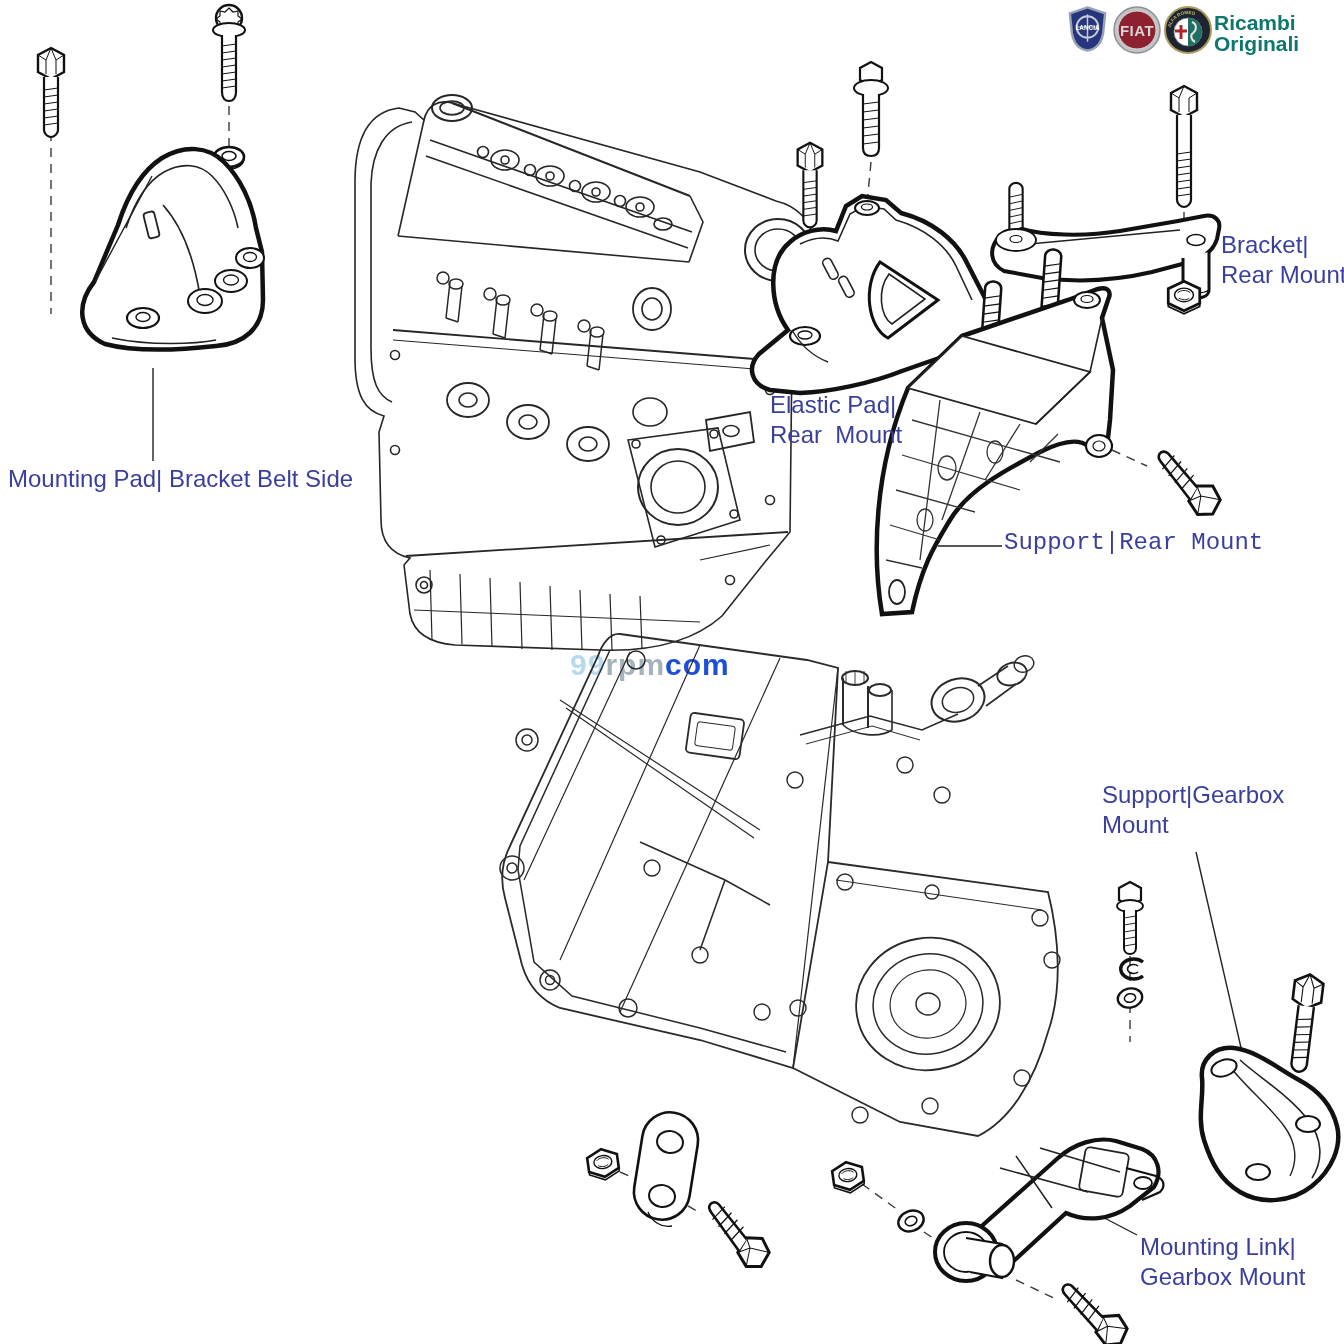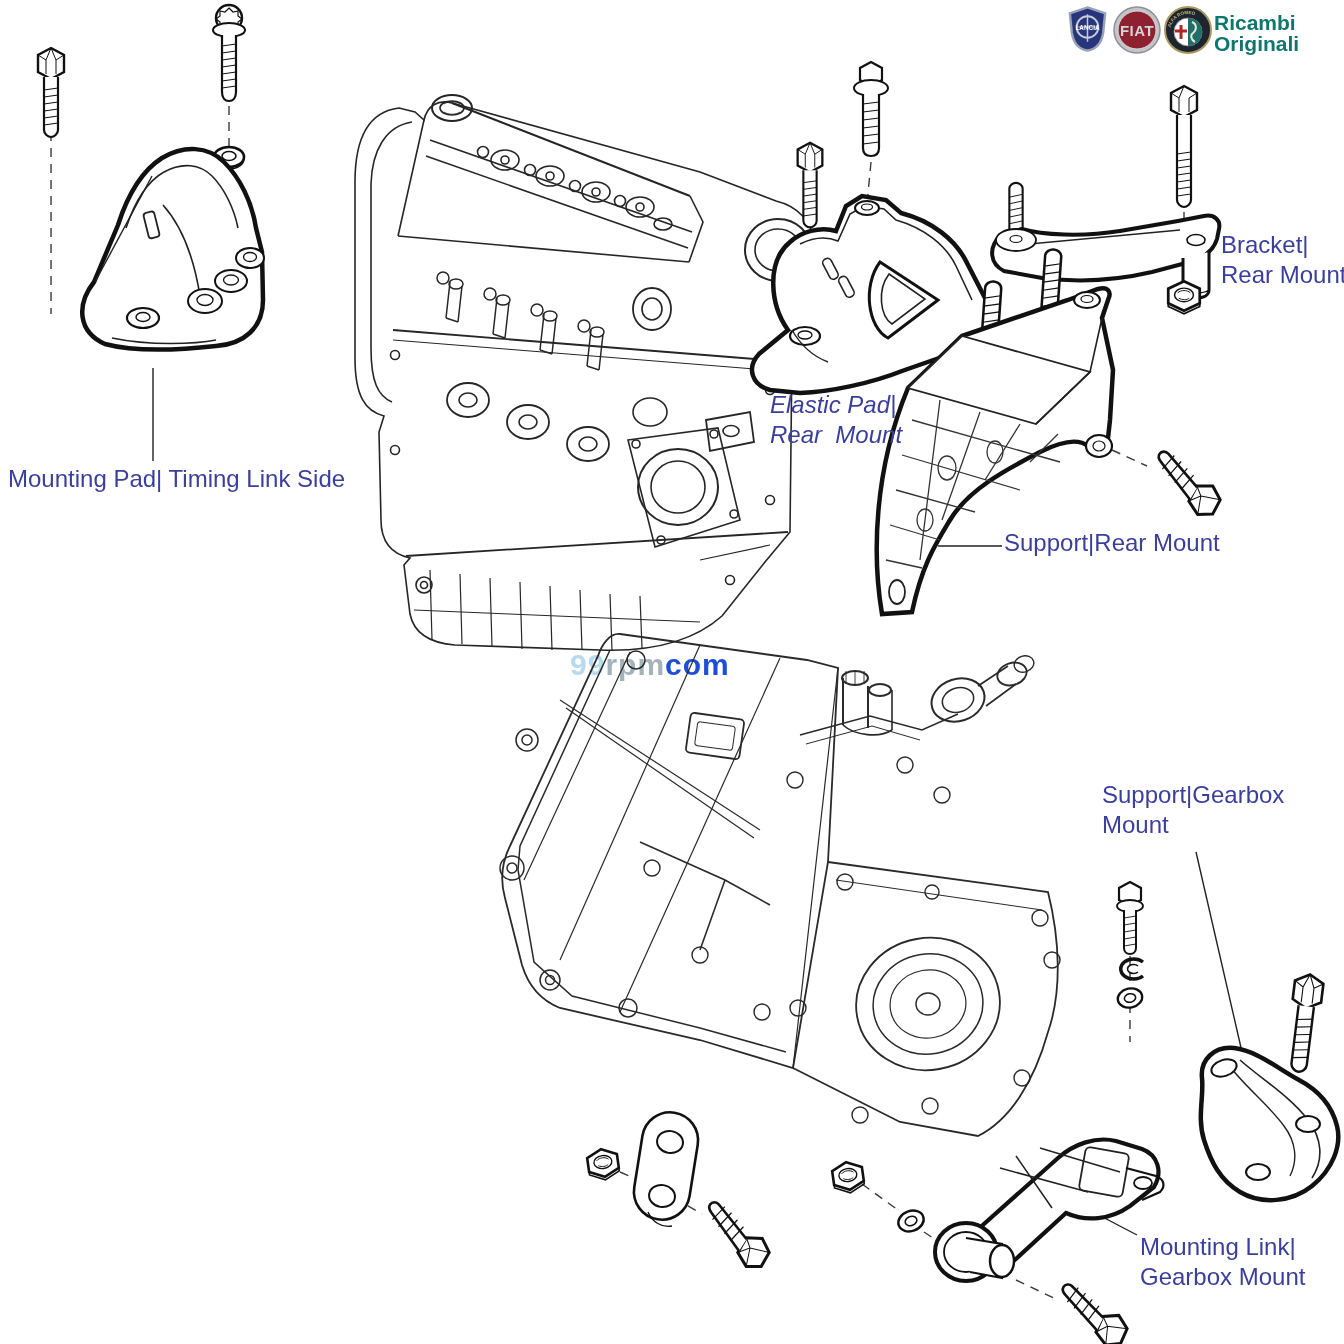--- a/index.html
+++ b/index.html
@@ -47,24 +47,24 @@
       <line x1="12" y1="27" x2="24" y2="27" stroke="#b02428" stroke-width="3"></line>
       <path d="M29,18 C34,20 34,26 30,29 C27,31 28,36 32,38" fill="none" stroke="#e8e4d8" stroke-width="2"></path>
       <text font-size="4.6" fill="#c9b873" font-weight="bold" font-family="Liberation Sans, sans-serif"><textPath href="#alfaArc" startOffset="8%">ALFA ROMEO</textPath></text>
     </svg>
     <div id="brand-title">
       <div>Ricambi</div>
       <div>Originali</div>
     </div>
   </div>
 
-  <div class="part-label" style="left:8px;top:464px;">Mounting Pad| Timing Link Side</div>
-  <div class="part-label" style="left:770px;top:390px;font-style:italic;"><div>Elastic Pad|</div><div>Rear  Mount</div></div>
+  <div class="part-label" style="left:8px;top:464px;">Mounting Pad| Bracket Belt Side</div>
+  <div class="part-label" style="left:770px;top:390px;"><div>Elastic Pad|</div><div>Rear  Mount</div></div>
   <div class="part-label" style="left:1221px;top:230px;"><div>Bracket|</div><div>Rear Mount</div></div>
-  <div class="part-label" style="left:1004px;top:528px;">Support|Rear Mount</div>
+  <div class="part-label" style="left:1004px;top:528px;font-family:Liberation Mono, monospace;">Support|Rear Mount</div>
   <div class="part-label" style="left:1102px;top:780px;"><div>Support|Gearbox</div><div>Mount</div></div>
   <div class="part-label" style="left:1140px;top:1232px;"><div>Mounting Link|</div><div>Gearbox Mount</div></div>
 
   <svg id="artwork" width="1344" height="1344" viewBox="0 0 1344 1344">
     <defs>
       <g id="boltV">
         <path d="M0,-16 L13,-9 L13,8 L0,15 L-13,8 L-13,-9 Z" fill="#fff" stroke="#111" stroke-width="2.4"></path>
         <path d="M-13,-9 L-5,-4 L-5,10 M5,-4 L5,10 M-5,-4 L0,-16 M5,-4 L0,-16 M5,-4 L13,-9" fill="none" stroke="#111" stroke-width="1"></path>
         <path d="M-7,13 L-7,66 C-7,70 -3,73 0,73 C3,73 7,70 7,66 L7,13" fill="#fff" stroke="#111" stroke-width="2.2"></path>
         <path d="M-7,26 L7,24 M-7,33 L7,31 M-7,40 L7,38 M-7,47 L7,45 M-7,54 L7,52 M-7,61 L7,59" stroke="#111" stroke-width="1"></path>

